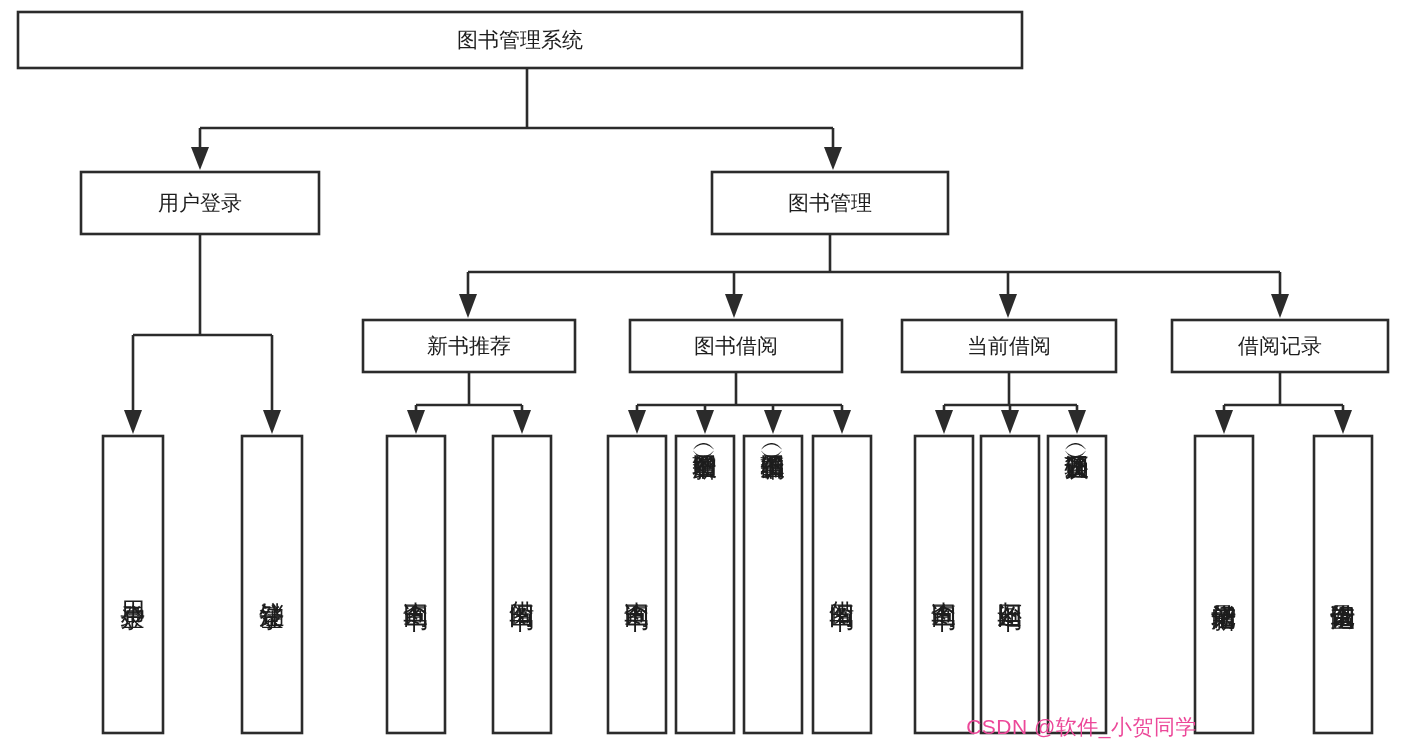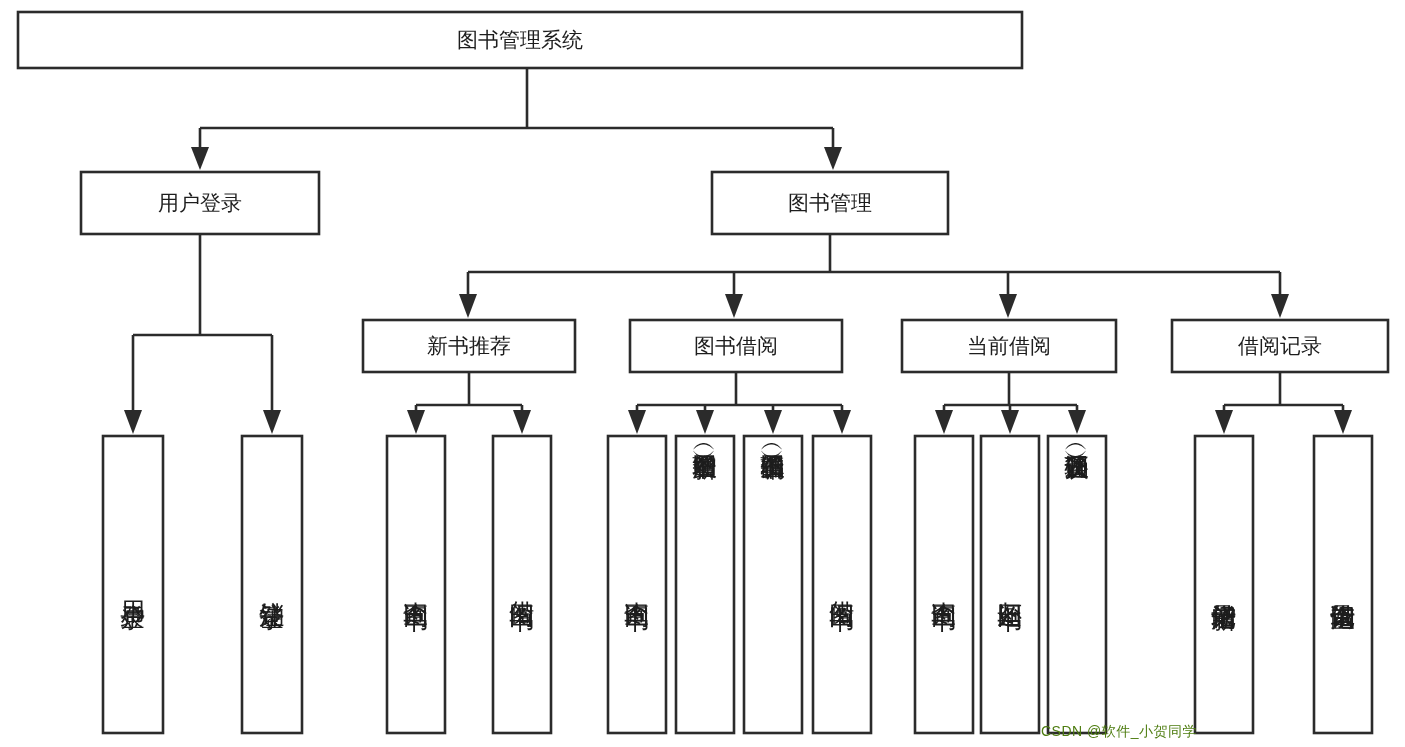--- a/index.html
+++ b/index.html
@@ -64,22 +64,22 @@
     line-height: 1.05;
     letter-spacing: 2px;
     color: #1d1d1d;
     white-space: nowrap;
   }
   #watermark {
     position: absolute;
     right: 8px;
     bottom: 6px;
     font-family: "Liberation Sans", "DejaVu Sans", sans-serif;
-    font-size: 14px;
-    color: #4d7c0f;
+    font-size: 21px;
+    color: #ec4899;
     letter-spacing: 0.5px;
     white-space: nowrap;
   }
 </style>
 </head>
 <body>
 
 <div id="diagram-root">
 
   <svg id="tree-svg" viewBox="0 0 1405 747">

